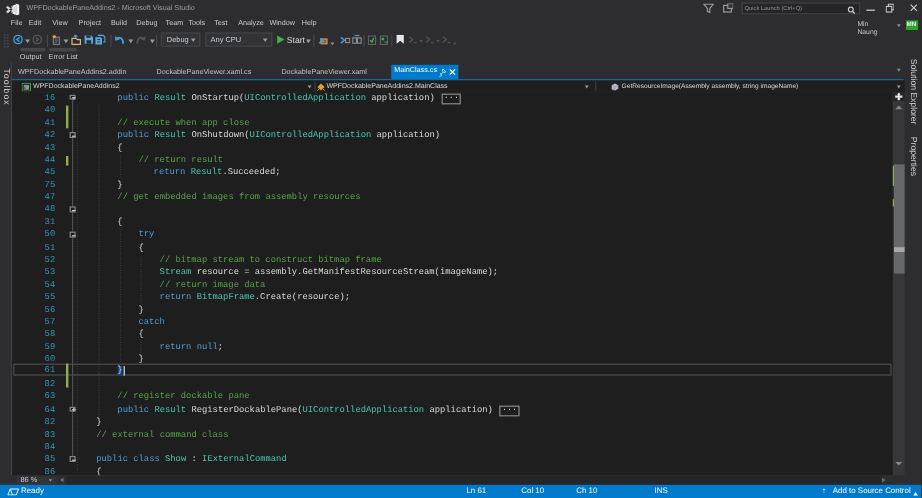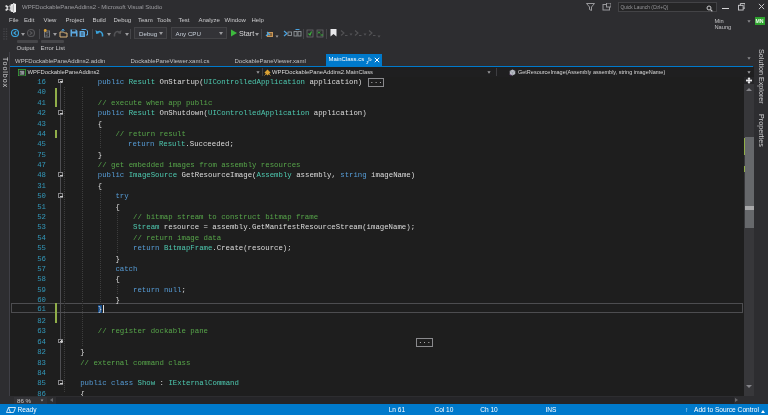--- a/index.html
+++ b/index.html
@@ -267,35 +267,34 @@
  <div class="dd" style="left:737px;top:3.5px;transform:scale(.8)"></div>
 </div>
 
 <div id="editor"></div>
 <div id="curline"></div>
 
 <div class="ln" style="top:77.9px">16</div>
 <div class="cd" style="top:77.9px;left:97.8px"><span class="k">public</span><span class="p"> </span><span class="t">Result</span><span class="p"> OnStartup(</span><span class="t">UIControlledApplication</span><span class="p"> application)</span></div>
 <div class="ln" style="top:88.3px">40</div>
 <div class="ln" style="top:98.7px">41</div>
-<div class="cd" style="top:98.7px;left:97.8px"><span class="c">// execute when app public</span></div>
+<div class="cd" style="top:98.7px;left:97.8px"><span class="c">// execute when app close</span></div>
 <div class="ln" style="top:109.1px">42</div>
 <div class="cd" style="top:109.1px;left:97.8px"><span class="k">public</span><span class="p"> </span><span class="t">Result</span><span class="p"> OnShutdown(</span><span class="t">UIControlledApplication</span><span class="p"> application)</span></div>
 <div class="ln" style="top:119.5px">43</div>
 <div class="cd" style="top:119.5px;left:97.8px"><span class="p">{</span></div>
 <div class="ln" style="top:129.9px">44</div>
 <div class="cd" style="top:129.9px;left:115.4px"><span class="c">// return result</span></div>
 <div class="ln" style="top:140.3px">45</div>
 <div class="cd" style="top:140.3px;left:128px"><span class="k">return</span><span class="p"> </span><span class="t">Result</span><span class="p">.Succeeded;</span></div>
 <div class="ln" style="top:150.6px">75</div>
 <div class="cd" style="top:150.6px;left:97.8px"><span class="p">}</span></div>
 <div class="ln" style="top:161.0px">47</div>
 <div class="cd" style="top:161.0px;left:97.8px"><span class="c">// get embedded images from assembly resources</span></div>
 <div class="ln" style="top:171.4px">48</div>
-<div class="cd" style="top:171.4px;left:97.8px"><span class="k">public</span><span class="p"> </span><span class="t">ImageSource</span><span class="p"> GetResourceImage(</span><span class="t">Assembly</span><span class="p"> assembly, </span><span class="k">string</span><span class="p"> imageName)</span></div>
 <div class="ln" style="top:181.8px">31</div>
 <div class="cd" style="top:181.8px;left:97.8px"><span class="p">{</span></div>
 <div class="ln" style="top:192.2px">50</div>
 <div class="cd" style="top:192.2px;left:115.4px"><span class="k">try</span></div>
 <div class="ln" style="top:202.6px">51</div>
 <div class="cd" style="top:202.6px;left:115.4px"><span class="p">{</span></div>
 <div class="ln" style="top:213.0px">52</div>
 <div class="cd" style="top:213.0px;left:133.0px"><span class="c">// bitmap stream to construct bitmap frame</span></div>
 <div class="ln" style="top:223.4px">53</div>
 <div class="cd" style="top:223.4px;left:133.0px"><span class="t">Stream</span><span class="p"> resource = assembly.GetManifestResourceStream(imageName);</span></div>
@@ -312,20 +311,21 @@
 <div class="ln" style="top:285.7px">59</div>
 <div class="cd" style="top:285.7px;left:133.0px"><span class="k">return</span><span class="p"> </span><span class="k">null</span><span class="p">;</span></div>
 <div class="ln" style="top:296.1px">60</div>
 <div class="cd" style="top:296.1px;left:115.4px"><span class="p">}</span></div>
 <div class="ln" style="top:305.1px">61</div>
 <div class="cd" style="top:305.1px;left:97.8px"><span class="b">}</span></div>
 <div class="ln" style="top:316.9px">82</div>
 <div class="ln" style="top:327.3px">63</div>
 <div class="cd" style="top:327.3px;left:97.8px"><span class="c">// register dockable pane</span></div>
 <div class="ln" style="top:337.7px">64</div>
+<div class="cd" style="top:337.7px;left:97.8px"><span class="k">public</span><span class="p"> </span><span class="t">Result</span><span class="p"> RegisterDockablePane(</span><span class="t">UIControlledApplication</span><span class="p"> application)</span></div>
 <div class="ln" style="top:348.1px">82</div>
 <div class="cd" style="top:348.1px;left:80.2px"><span class="p">}</span></div>
 <div class="ln" style="top:358.5px">83</div>
 <div class="cd" style="top:358.5px;left:80.2px"><span class="c">// external command class</span></div>
 <div class="ln" style="top:368.9px">84</div>
 <div class="ln" style="top:379.3px">85</div>
 <div class="cd" style="top:379.3px;left:80.2px"><span class="k">public</span><span class="p"> </span><span class="k">class</span><span class="p"> </span><span class="t">Show</span><span class="p"> : </span><span class="t">IExternalCommand</span></div>
 <div class="ln" style="top:389.7px">86</div>
 <div class="cd" style="top:389.7px;left:80.2px"><span class="p">{</span></div>
 <div class="gbar" style="top:88.1px;height:18.8px"></div>

